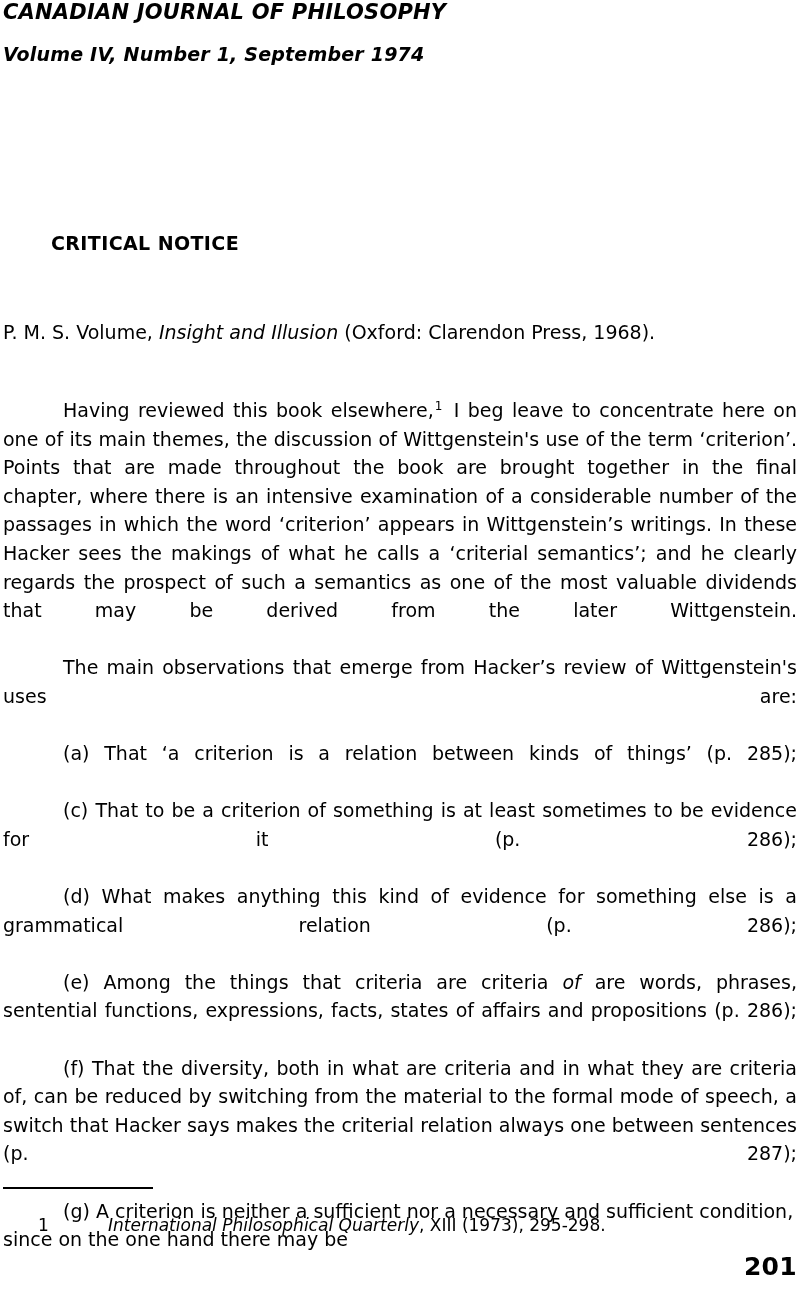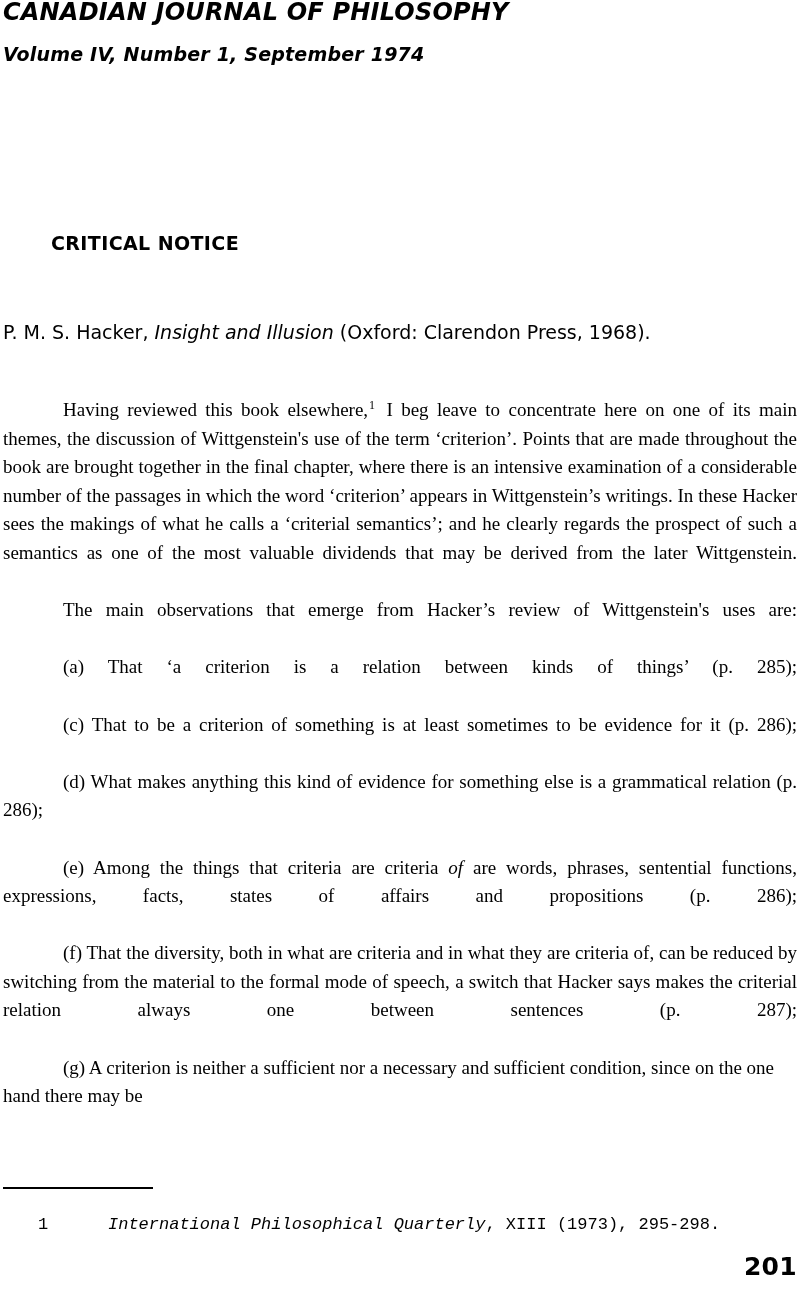--- a/index.html
+++ b/index.html
@@ -28,21 +28,21 @@
     top: 0px;
     width: 600px;
   }
   .runhead-line {
     font-style: italic;
     font-weight: bold;
     letter-spacing: 0.2px;
     white-space: nowrap;
   }
   .runhead-journal {
-    font-size: 24px;
+    font-size: 21px;
     line-height: 24px;
   }
   .runhead-issue {
     font-size: 19px;
     line-height: 24px;
     margin-top: 18px;
   }
 
   
   .section-title {
@@ -73,21 +73,20 @@
     top: 396px;
     width: 794px;
     font-size: 19px;
     line-height: 28.6px;
     text-align: justify;
     text-justify: inter-word;
   }
   .body p {
     margin: 0;
     text-align: justify;
-    font-family: Liberation Serif, serif;
   }
   .body p.indent { text-indent: 60px; }
   .body p.item   { text-indent: 60px; }
   .body p:last-child { text-align: left; }
 
   
   .body p::after {
     content: "";
     display: inline-block;
     width: 100%;
@@ -112,21 +111,20 @@
     background: #000000;
   }
   .footnote {
     position: absolute;
     left: 3px;
     top: 1214px;
     width: 700px;
     font-size: 17px;
     line-height: 22px;
     white-space: nowrap;
-    font-family: Liberation Mono, monospace;
   }
   .footnote .fn-marker {
     display: inline-block;
     width: 105px;
     padding-left: 35px;
     box-sizing: border-box;
   }
   .footnote .fn-title { font-style: italic; }
 
   
@@ -145,21 +143,21 @@
 <div class="page">
 
   <div class="runhead">
     <div class="runhead-line runhead-journal">CANADIAN JOURNAL OF PHILOSOPHY</div>
     <div class="runhead-line runhead-issue">Volume IV, Number 1, September 1974</div>
   </div>
 
   <div class="section-title">CRITICAL NOTICE</div>
 
   <div class="citation">
-    <span>P. M. S. Hacker, </span><span class="bk-title">Insight and Illusion</span><span> (Oxford: Clarendon Press, 1968).</span>
+    <span>P. M. S. Volume, </span><span class="bk-title">Insight and Illusion</span><span> (Oxford: Clarendon Press, 1968).</span>
   </div>
 
   <div class="body">
 
     <p class="indent"><span>Having reviewed this book elsewhere,</span><sup class="fn">1</sup><span> I beg leave to concentrate here on one of its main themes, the discussion of Wittgenstein's use of the term ‘criterion’. Points that are made throughout the book are brought together in the final chapter, where there is an intensive examination of a considerable number of the passages in which the word ‘criterion’ appears in Wittgenstein’s writings. In these Hacker sees the makings of what he calls a ‘criterial semantics’; and he clearly regards the prospect of such a semantics as one of the most valuable dividends that may be derived from the later Wittgenstein.</span></p>
 
     <p class="indent">The main observations that emerge from Hacker’s review of Wittgenstein's uses are:</p>
 
     <p class="item"><span>(a) </span><span>That ‘a criterion is a relation between kinds of things’ (p. 285);</span></p>
 

